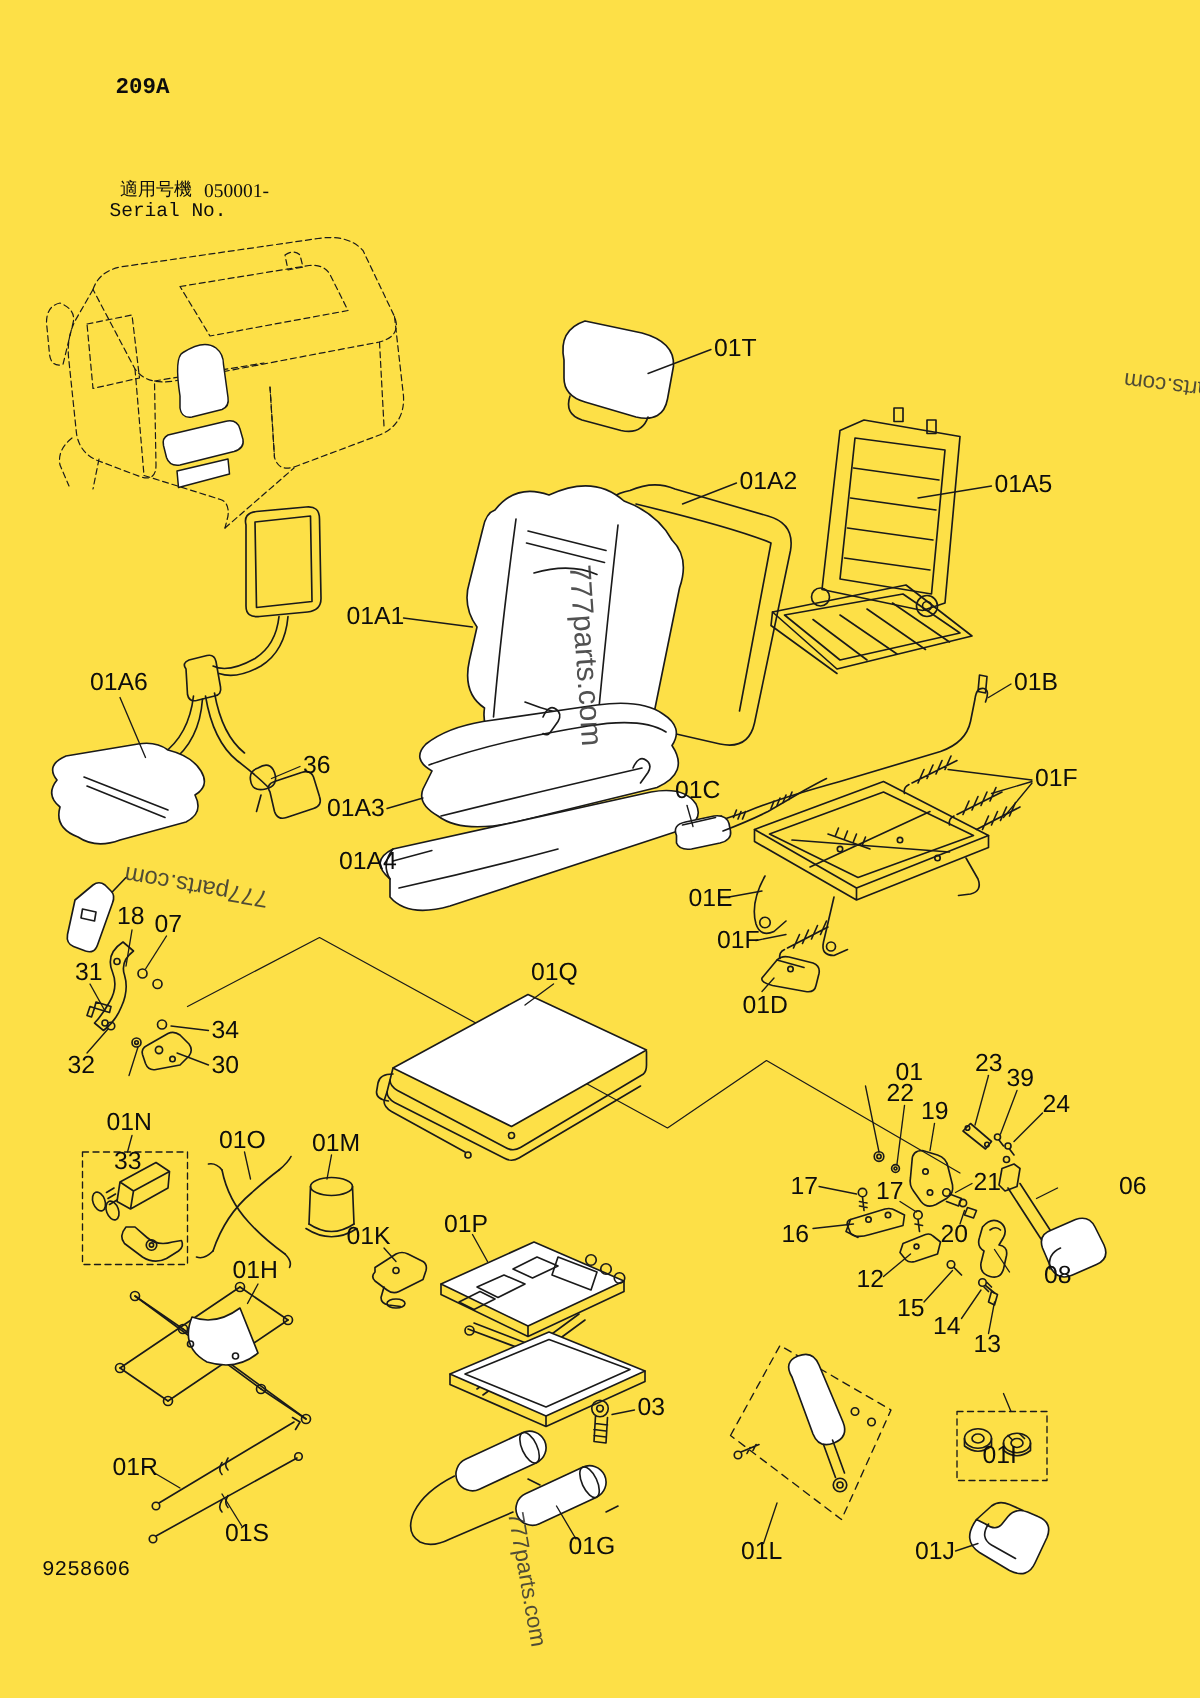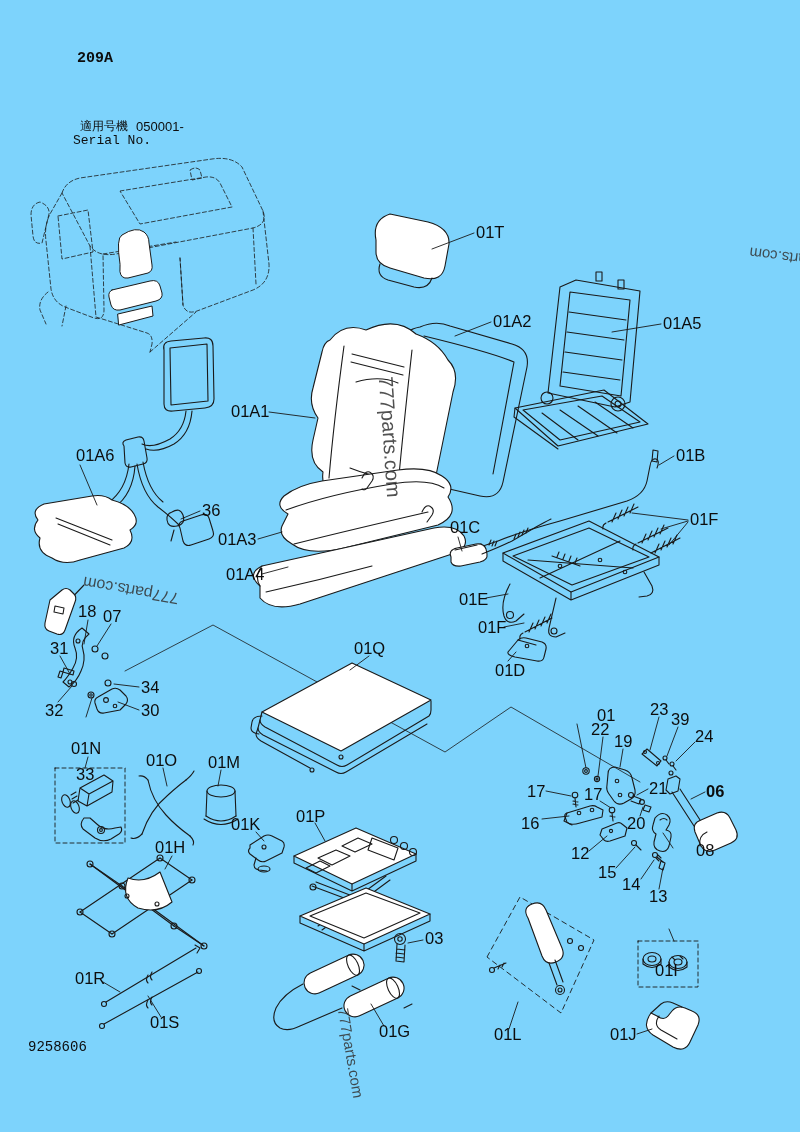--- a/index.html
+++ b/index.html
@@ -1,24 +1,24 @@
 <!DOCTYPE html>
 <html><head>
 <meta charset="utf-8">
 <style>
   html,body{margin:0;padding:0;background:#e8e8e8;}
-  .page{position:relative;width:800px;height:1132px;background:#7dd3fc;overflow:hidden;
+  .page{position:relative;width:800px;height:1132px;background:#fde047;overflow:hidden;
         font-family:"Liberation Sans",sans-serif;color:#111;}
   .hdr{position:absolute;white-space:pre;color:#0d0d0d;line-height:1;}
   .fig-num{left:77px;top:51px;font-family:"Liberation Mono",monospace;font-weight:bold;font-size:15px;}
   .title-jp{left:212px;top:73px;font-size:16px;letter-spacing:1.5px;font-weight:bold;
             font-family:"DejaVu Sans","Liberation Sans",sans-serif;}
   .title-en{left:222px;top:99px;font-family:"Liberation Mono",monospace;font-weight:bold;font-size:15px;}
   .serial-jp{left:80px;top:120px;font-size:12px;font-family:"DejaVu Sans","Liberation Sans",sans-serif;}
-  .serial-val{left:136px;top:120px;font-family:Liberation Sans, sans-serif;font-size:13px;}
+  .serial-val{left:136px;top:120px;font-family:Liberation Serif, serif;font-size:13px;}
   .serial-en{left:73px;top:134px;font-family:"Liberation Mono",monospace;font-size:13px;}
   .doc-num{left:28px;top:1040px;font-family:"Liberation Mono",monospace;font-size:14px;}
   .callout{position:absolute;font-size:16.5px;line-height:1;color:#0d0d0d;white-space:nowrap;}
   .watermark{position:absolute;color:#333;opacity:.85;white-space:nowrap;line-height:1;
              font-family:"Liberation Sans",sans-serif;}
   svg{position:absolute;left:0;top:0;}
 </style>
 </head>
 <body>
 
@@ -419,21 +419,21 @@
       <span class="watermark" style="left: 390px; top: 437px; font-size: 20px; transform: translate(-50%, -50%) rotate(86deg);">777parts.com</span>
       <span class="watermark" style="left: 131px; top: 590px; font-size: 16px; transform: translate(-50%, -50%) rotate(190deg);">777parts.com</span>
       <span class="watermark" style="left: 782px; top: 257px; font-size: 15px; transform: translate(-50%, -50%) rotate(187deg);">parts.com</span>
       <span class="watermark" style="left: 351px; top: 1053px; font-size: 15px; transform: translate(-50%, -50%) rotate(80deg);">777parts.com</span>
     </div>
   <div>
       <span class="callout" style="left: 476px; top: 224px;">01T</span>
       <span class="callout" style="left: 493px; top: 313px;">01A2</span>
       <span class="callout" style="left: 663px; top: 315px;">01A5</span>
       <span class="callout" style="left: 231px; top: 403px;">01A1</span>
-      <span class="callout" style="left: 60px; top: 447px; margin-left: 16px;">01A6</span>
+      <span class="callout" style="left: 60px; top: 447px;">01A6</span>
       <span class="callout" style="left: 202px; top: 502px;">36</span>
       <span class="callout" style="left: 218px; top: 531px;">01A3</span>
       <span class="callout" style="left: 226px; top: 566px;">01A4</span>
       <span class="callout" style="left: 676px; top: 447px;">01B</span>
       <span class="callout" style="left: 450px; top: 519px;">01C</span>
       <span class="callout" style="left: 690px; top: 511px;">01F</span>
       <span class="callout" style="left: 459px; top: 591px;">01E</span>
       <span class="callout" style="left: 478px; top: 619px;">01F</span>
       <span class="callout" style="left: 495px; top: 662px;">01D</span>
       <span class="callout" style="left: 78px; top: 603px;">18</span>
@@ -446,21 +446,21 @@
       <span class="callout" style="left: 354px; top: 640px;">01Q</span>
       <span class="callout" style="left: 562px; top: 707px; margin-left: 35px;">01</span>
       <span class="callout" style="left: 591px; top: 721px;">22</span>
       <span class="callout" style="left: 650px; top: 701px;">23</span>
       <span class="callout" style="left: 671px; top: 711px;">39</span>
       <span class="callout" style="left: 614px; top: 733px;">19</span>
       <span class="callout" style="left: 695px; top: 728px;">24</span>
       <span class="callout" style="left: 527px; top: 783px;">17</span>
       <span class="callout" style="left: 584px; top: 786px;">17</span>
       <span class="callout" style="left: 649px; top: 780px;">21</span>
-      <span class="callout" style="left: 706px; top: 783px; font-weight: bold;">06</span>
+      <span class="callout" style="left: 746px; top: 783px;">06</span>
       <span class="callout" style="left: 521px; top: 815px;">16</span>
       <span class="callout" style="left: 627px; top: 815px;">20</span>
       <span class="callout" style="left: 571px; top: 845px;">12</span>
       <span class="callout" style="left: 696px; top: 842px;">08</span>
       <span class="callout" style="left: 598px; top: 864px;">15</span>
       <span class="callout" style="left: 622px; top: 876px;">14</span>
       <span class="callout" style="left: 649px; top: 888px;">13</span>
       <span class="callout" style="left: 71px; top: 740px;">01N</span>
       <span class="callout" style="left: 146px; top: 752px;">01O</span>
       <span class="callout" style="left: 208px; top: 754px;">01M</span>

